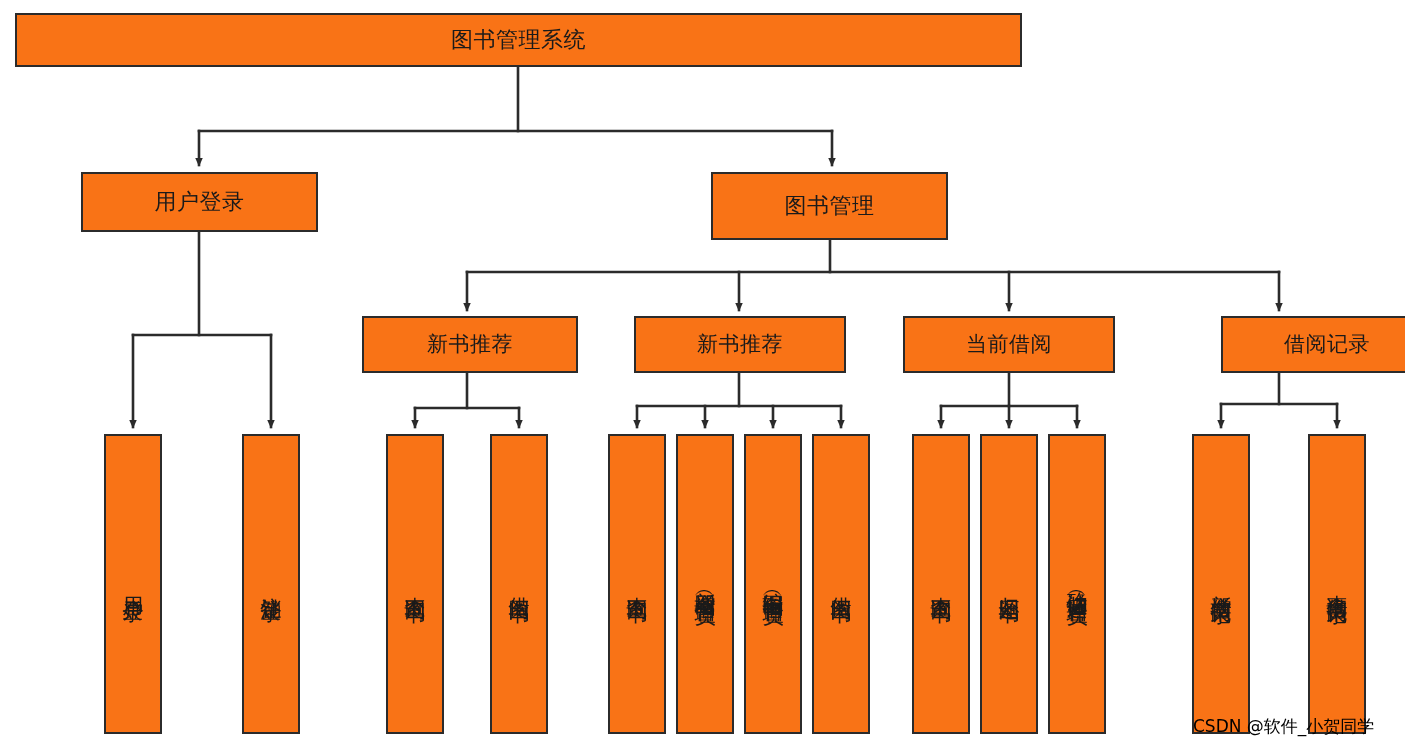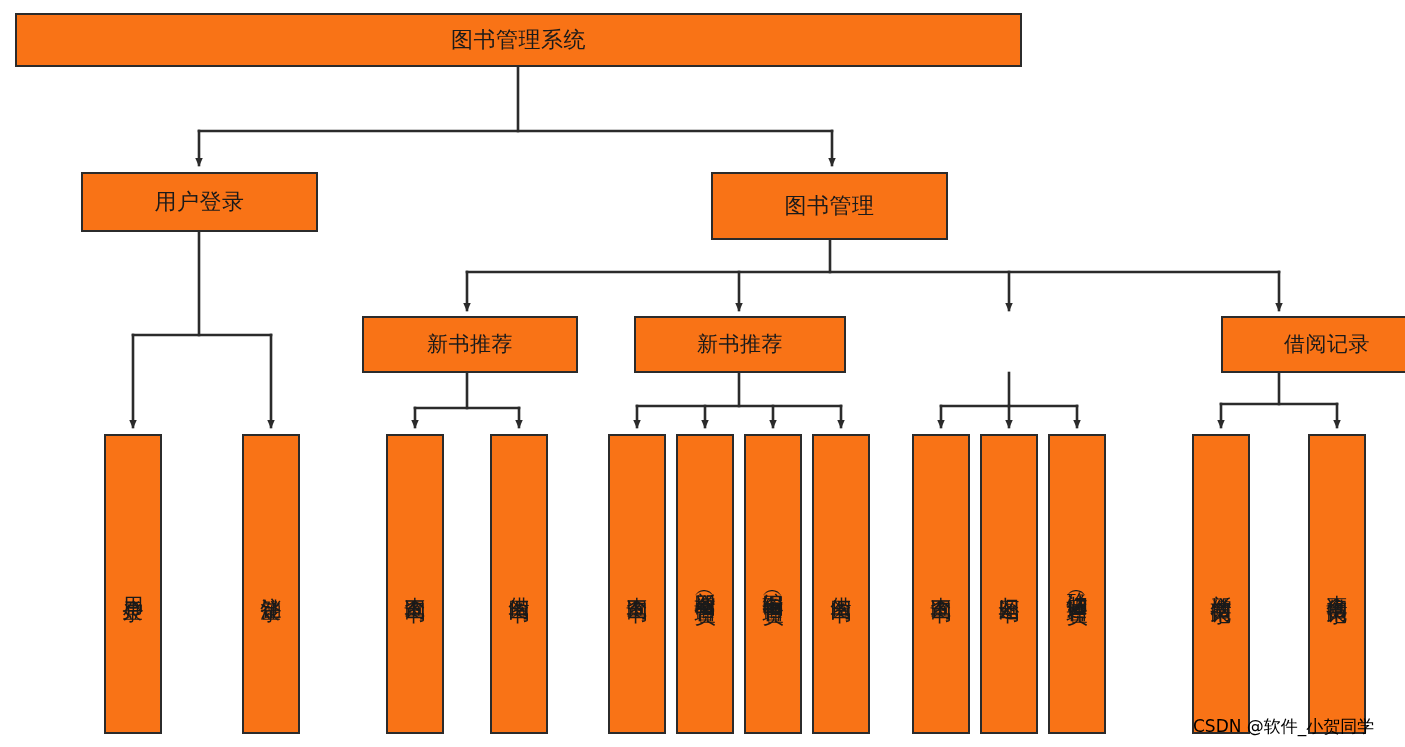--- a/index.html
+++ b/index.html
@@ -129,20 +129,23 @@
   <div class="node level2" style="left:711px; top:172px; width:237px; height:68px;">
     <span class="node-label">图书管理</span>
   </div>
 
   <div class="node level3" style="left:362px; top:316px; width:216px; height:57px;">
     <span class="node-label">新书推荐</span>
   </div>
   <div class="node level3" style="left:634px; top:316px; width:212px; height:57px;">
     <span class="node-label">新书推荐</span>
   </div>
+  <div class="node level3" style="left:903px; top:316px; width:212px; height:57px;">
+    <span class="node-label">当前借阅</span>
+  </div>
   <div class="node level3" style="left:1221px; top:316px; width:212px; height:57px;">
     <span class="node-label">借阅记录</span>
   </div>
 
   <div class="node level4 vertical" style="left:104px; top:434px; width:58px; height:300px;">
     <span class="node-label">用户登录</span>
   </div>
   <div class="node level4 vertical" style="left:242px; top:434px; width:58px; height:300px;">
     <span class="node-label">注销登录</span>
   </div>

